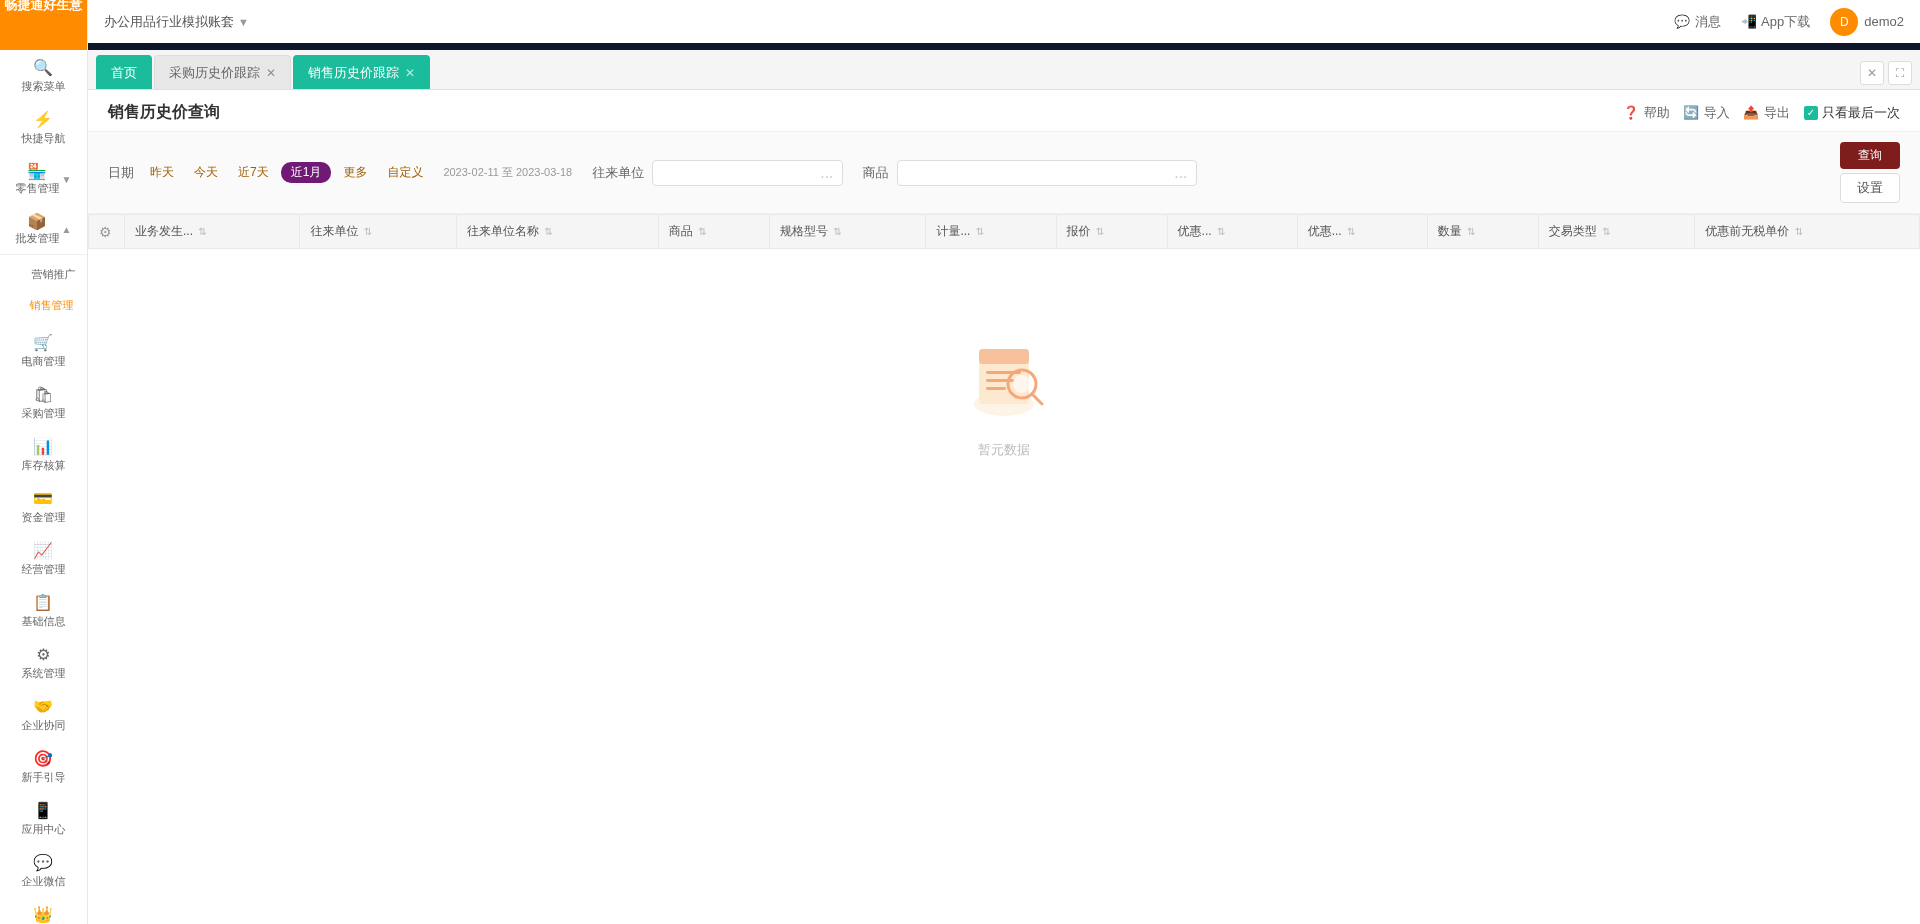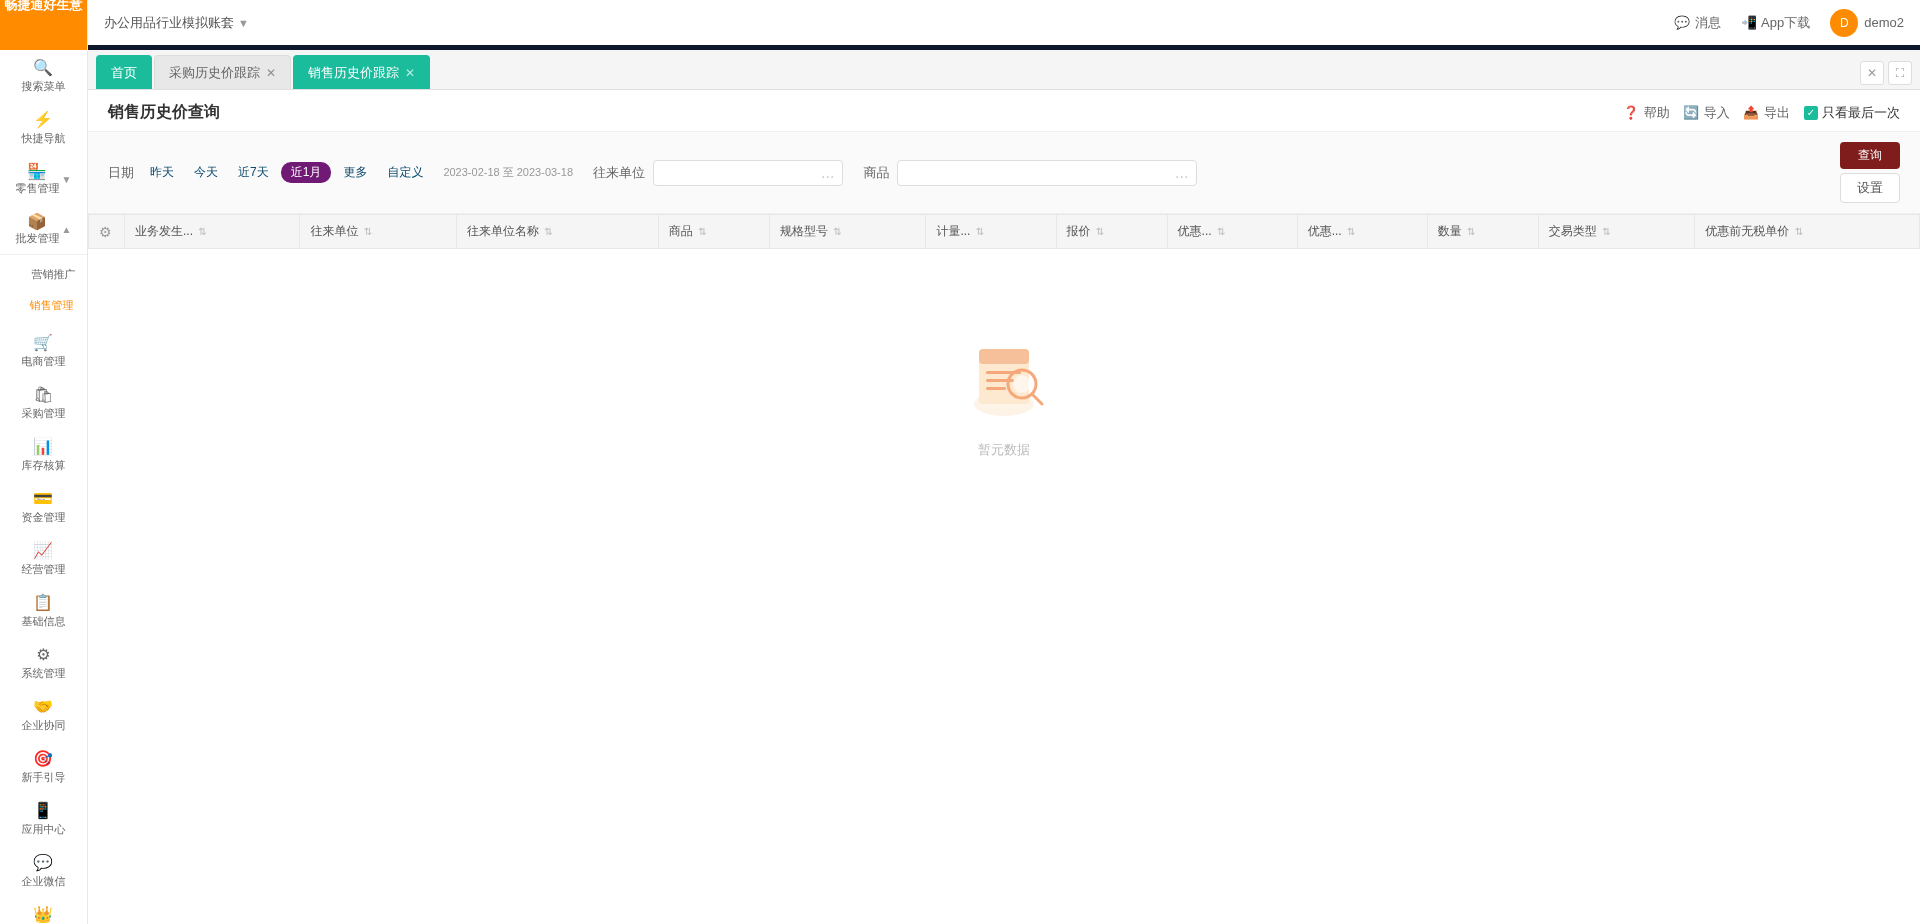--- a/index.html
+++ b/index.html
@@ -12,21 +12,21 @@
     .sidebar-logo-sub { color: #fff; font-size: 10px; margin-top: 45px; }
     .sidebar-item { display: flex; align-items: center; justify-content: center; padding: 8px 4px; cursor: pointer; color: #666; font-size: 12px; flex-direction: column; gap: 2px; }
     .sidebar-item.active { color: #ff8c00; }
     .sidebar-item-icon { font-size: 16px; }
     .sidebar-item-label { font-size: 11px; white-space: nowrap; }
 
     
     .main { flex: 1; display: flex; flex-direction: column; height: 924px; overflow: hidden; }
 
     
-    .topbar { height: 50px; background: #fff; border-bottom: 5px solid #0f172a; display: flex; align-items: center; padding: 0 16px; gap: 16px; }
+    .topbar { height: 50px; background: #fff; border-bottom: 7px solid #0f172a; display: flex; align-items: center; padding: 0 16px; gap: 16px; }
     .topbar-title { font-size: 13px; color: #666; flex: 1; display: flex; align-items: center; gap: 4px; }
     .topbar-title span { color: #555; }
     .topbar-title .dropdown-icon { color: #999; font-size: 11px; }
     .topbar-actions { display: flex; align-items: center; gap: 20px; }
     .topbar-action { display: flex; align-items: center; gap: 4px; color: #666; cursor: pointer; font-size: 13px; }
     .topbar-avatar { width: 28px; height: 28px; border-radius: 50%; background: #ff8c00; display: flex; align-items: center; justify-content: center; color: #fff; font-size: 12px; }
 
     
     .tabbar { height: 40px; background: #f5f5f5; display: flex; align-items: flex-end; padding: 0 8px; gap: 2px; border-bottom: 1px solid #e0e0e0; }
     .tab { height: 34px; padding: 0 14px; display: flex; align-items: center; gap: 6px; cursor: pointer; font-size: 13px; border-radius: 4px 4px 0 0; background: #e8e8e8; color: #666; border: 1px solid #ddd; border-bottom: none; }
@@ -46,21 +46,21 @@
     .page-header-actions { display: flex; align-items: center; gap: 14px; }
     .header-action { display: flex; align-items: center; gap: 4px; color: #666; cursor: pointer; font-size: 13px; }
     .checkbox-label { display: flex; align-items: center; gap: 4px; color: #333; cursor: pointer; font-size: 13px; }
     .checkbox-checked { width: 14px; height: 14px; background: #1abc9c; border-radius: 2px; display: flex; align-items: center; justify-content: center; color: #fff; font-size: 10px; }
 
     
     .filter-bar { padding: 10px 20px; background: #fafafa; border-bottom: 1px solid #f0f0f0; display: flex; align-items: center; gap: 20px; flex-wrap: wrap; }
     .filter-group { display: flex; align-items: center; gap: 8px; }
     .filter-label { color: #666; font-size: 13px; white-space: nowrap; }
     .date-filters { display: flex; align-items: center; gap: 4px; }
-    .date-btn { padding: 2px 8px; border: none; background: none; color: #0c4a6e; cursor: pointer; font-size: 12px; border-radius: 3px; }
+    .date-btn { padding: 2px 8px; border: none; background: none; color: #a16207; cursor: pointer; font-size: 12px; border-radius: 3px; }
     .date-btn.active { background: #701a75; color: #fff; border-radius: 10px; padding: 2px 10px; }
     .date-range { color: #999; font-size: 11px; margin-left: 4px; }
     .filter-input { display: flex; align-items: center; gap: 4px; border: 1px solid #ddd; border-radius: 4px; padding: 3px 8px; min-width: 180px; background: #fff; }
     .filter-input input { border: none; outline: none; font-size: 12px; color: #333; flex: 1; background: transparent; }
     .filter-input .dots { color: #ccc; font-size: 16px; cursor: pointer; }
     .query-btn { background: #7f1d1d; color: #fff; border: none; border-radius: 4px; padding: 5px 18px; cursor: pointer; font-size: 12px; }
     .settings-btn { background: #fff; color: #555; border: 1px solid #ddd; border-radius: 4px; padding: 5px 14px; cursor: pointer; font-size: 13px; }
 
     
     .table-area { flex: 1; overflow: auto; }
@@ -249,21 +249,21 @@
       <div class="filter-group">
         <span class="filter-label">日期</span>
         <div class="date-filters">
           <button class="date-btn">昨天</button>
           <button class="date-btn">今天</button>
           <button class="date-btn">近7天</button>
           <button class="date-btn active">近1月</button>
           <button class="date-btn">更多</button>
           <button class="date-btn">自定义</button>
         </div>
-        <span class="date-range">2023-02-18 至 2023-03-18</span>
+        <span class="date-range">2023-02-11 至 2023-03-18</span>
       </div>
 
       <div class="filter-group">
         <span class="filter-label">往来单位</span>
         <div class="filter-input">
           <input type="text" placeholder="" style="">
           <span class="dots">...</span>
         </div>
       </div>
 

